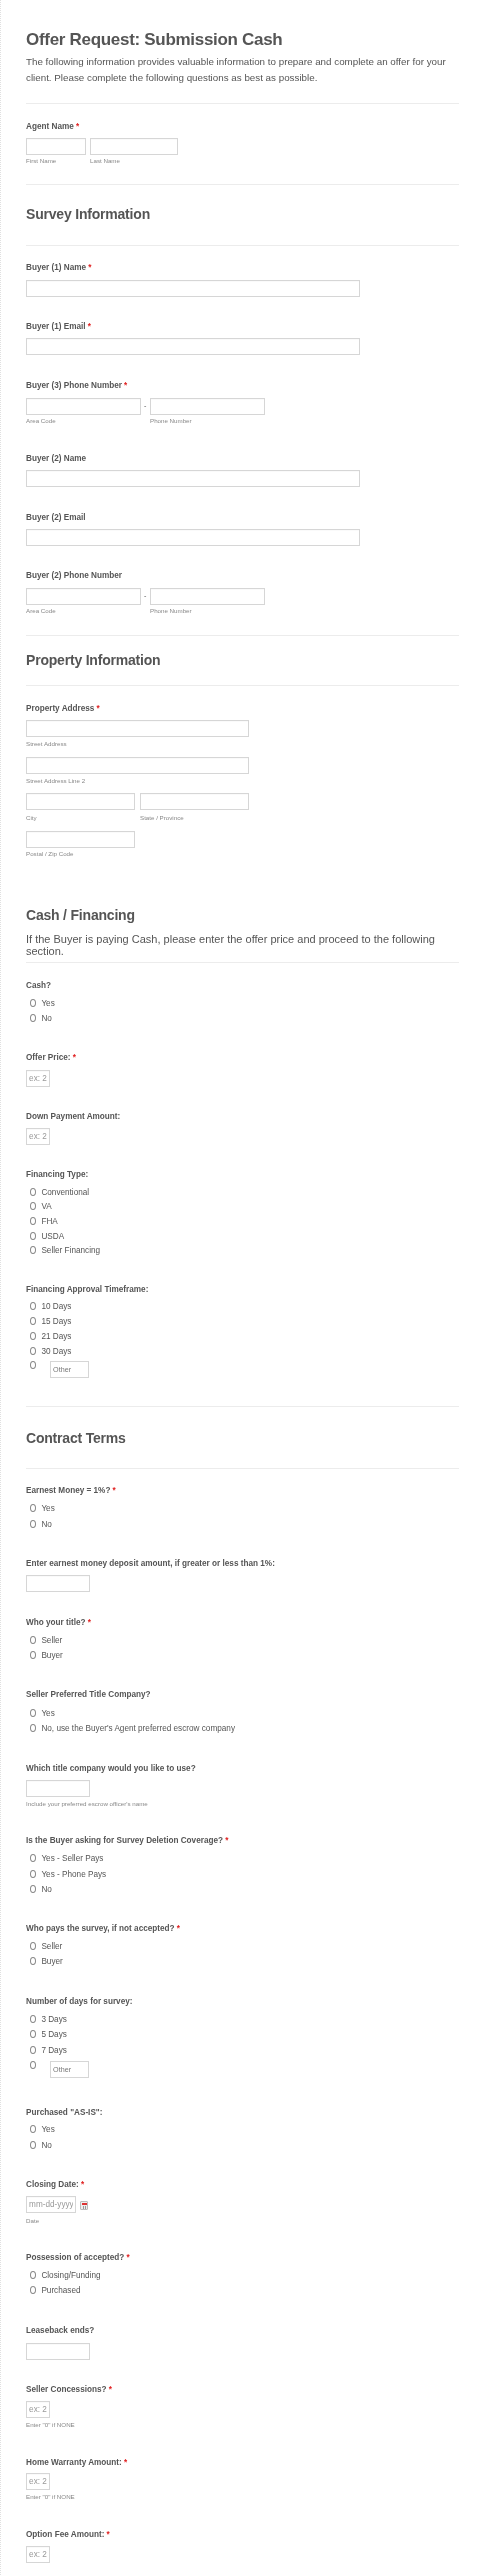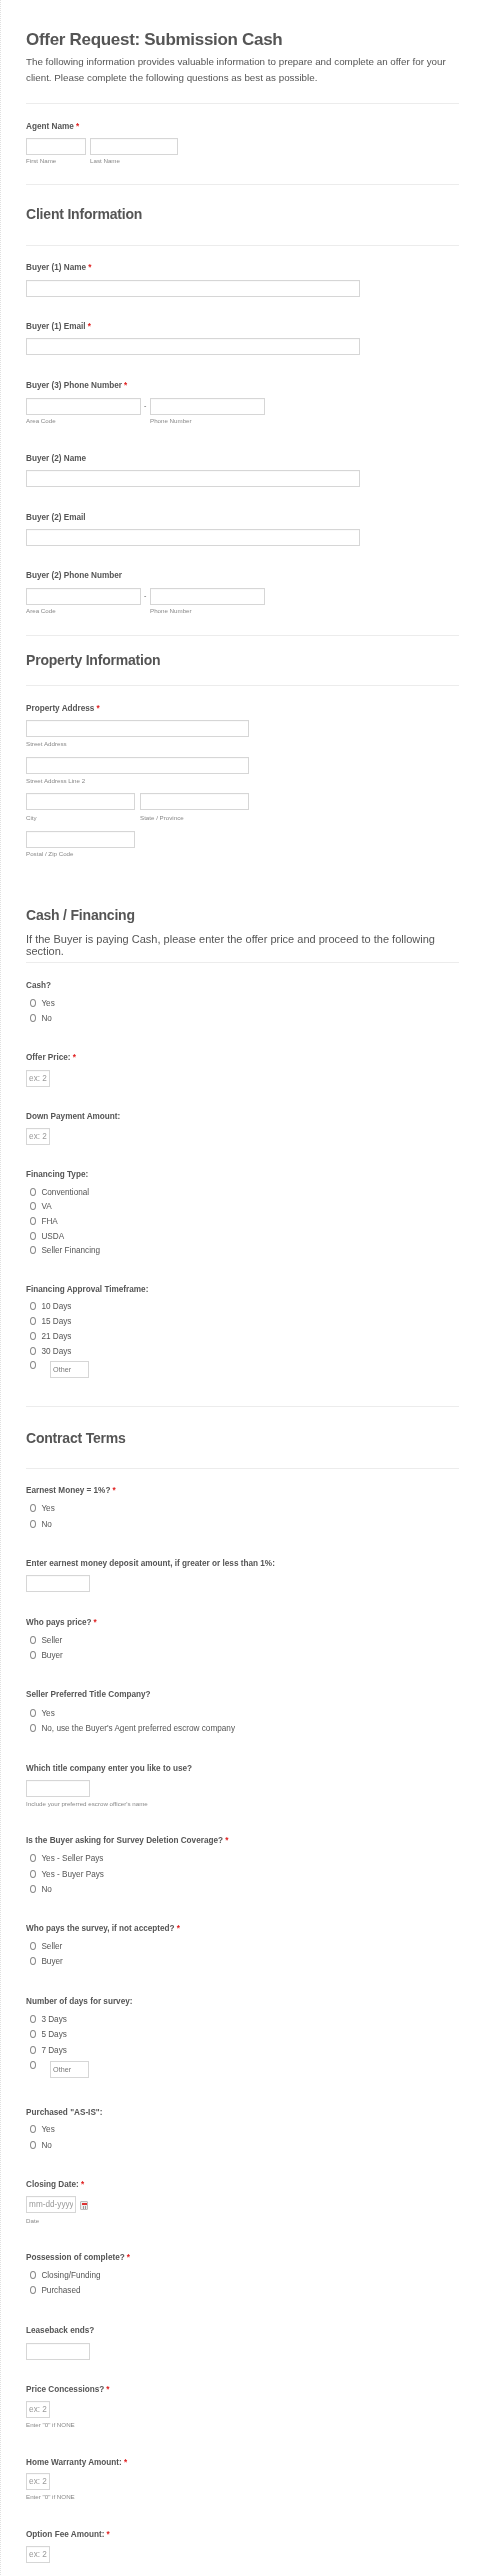--- a/index.html
+++ b/index.html
@@ -90,21 +90,21 @@
   <div class="form-desc">The following information provides valuable information to prepare and complete an offer for your client. Please complete the following questions as best as possible.</div>
   <div class="divider" style="top:103px"></div>
 
   <div class="q-label" style="top:122px"><span>Agent Name</span><span class="req">*</span></div>
   <input class="txt" style="left: 26px; top: 138px; width: 60px;">
   <input class="txt" style="left: 90px; top: 138px; width: 88px;">
   <div class="sub" style="left:26px;top:157px">First Name</div>
   <div class="sub" style="left:90px;top:157px">Last Name</div>
   <div class="divider" style="top:184px"></div>
 
-  <div class="section-heading" style="top:206px">Client Information</div>
+  <div class="section-heading" style="top:206px">Survey Information</div>
   <div class="divider" style="top:245px"></div>
 
   <div class="q-label" style="top:263px"><span>Buyer (1) Name</span><span class="req">*</span></div>
   <input class="txt" style="left: 26px; top: 280px; width: 334px;">
 
   <div class="q-label" style="top:322px"><span>Buyer (1) Email</span><span class="req">*</span></div>
   <input class="txt" style="left: 26px; top: 338px; width: 334px;">
 
   <div class="q-label" style="top:381px"><span>Buyer (3) Phone Number</span><span class="req">*</span></div>
   <input class="txt" style="left: 26px; top: 398px; width: 115px;">
@@ -213,52 +213,52 @@
       <span>Yes</span>
     </label>
   <label class="opt" style="top:1519px">
       <span class="radio"></span>
       <span>No</span>
     </label>
 
   <div class="q-label" style="top:1559px">Enter earnest money deposit amount, if greater or less than 1%:</div>
   <input class="txt" style="left: 26px; top: 1575px; width: 64px;">
 
-  <div class="q-label" style="top:1618px"><span>Who pays price?</span><span class="req">*</span></div>
+  <div class="q-label" style="top:1618px"><span>Who your title?</span><span class="req">*</span></div>
   <label class="opt" style="top:1635px">
       <span class="radio"></span>
       <span>Seller</span>
     </label>
   <label class="opt" style="top:1650px">
       <span class="radio"></span>
       <span>Buyer</span>
     </label>
 
   <div class="q-label" style="top:1690px">Seller Preferred Title Company?</div>
   <label class="opt" style="top:1708px">
       <span class="radio"></span>
       <span>Yes</span>
     </label>
   <label class="opt" style="top:1723px">
       <span class="radio"></span>
       <span>No, use the Buyer's Agent preferred escrow company</span>
     </label>
 
-  <div class="q-label" style="top:1764px">Which title company enter you like to use?</div>
+  <div class="q-label" style="top:1764px">Which title company would you like to use?</div>
   <input class="txt" style="left: 26px; top: 1780px; width: 64px;">
   <div class="sub" style="left:26px;top:1800px">Include your preferred escrow officer's name</div>
 
   <div class="q-label" style="top:1836px"><span>Is the Buyer asking for Survey Deletion Coverage?</span><span class="req">*</span></div>
   <label class="opt" style="top:1853px">
       <span class="radio"></span>
       <span>Yes - Seller Pays</span>
     </label>
   <label class="opt" style="top:1869px">
       <span class="radio"></span>
-      <span>Yes - Buyer Pays</span>
+      <span>Yes - Phone Pays</span>
     </label>
   <label class="opt" style="top:1884px">
       <span class="radio"></span>
       <span>No</span>
     </label>
 
   <div class="q-label" style="top:1924px"><span>Who pays the survey, if not accepted?</span><span class="req">*</span></div>
   <label class="opt" style="top:1941px">
       <span class="radio"></span>
       <span>Seller</span>
@@ -292,34 +292,34 @@
   <label class="opt" style="top:2140px">
       <span class="radio"></span>
       <span>No</span>
     </label>
 
   <div class="q-label" style="top:2180px"><span>Closing Date:</span><span class="req">*</span></div>
   <input class="txt" style="left: 26px; top: 2196px; width: 50px;" placeholder="mm-dd-yyyy">
   <span class="cal-icon" style="left:80px;top:2201px"></span>
   <div class="sub" style="left:26px;top:2217px">Date</div>
 
-  <div class="q-label" style="top:2253px"><span>Possession of complete?</span><span class="req">*</span></div>
+  <div class="q-label" style="top:2253px"><span>Possession of accepted?</span><span class="req">*</span></div>
   <label class="opt" style="top:2270px">
       <span class="radio"></span>
       <span>Closing/Funding</span>
     </label>
   <label class="opt" style="top:2285px">
       <span class="radio"></span>
       <span>Purchased</span>
     </label>
 
   <div class="q-label" style="top:2326px">Leaseback ends?</div>
   <input class="txt" style="left: 26px; top: 2343px; width: 64px;">
 
-  <div class="q-label" style="top:2385px"><span>Price Concessions?</span><span class="req">*</span></div>
+  <div class="q-label" style="top:2385px"><span>Seller Concessions?</span><span class="req">*</span></div>
   <input class="txt num" style="left: 26px; top: 2401px;" placeholder="ex: 23">
   <div class="sub" style="left:26px;top:2421px">Enter "0" if NONE</div>
 
   <div class="q-label" style="top:2458px"><span>Home Warranty Amount:</span><span class="req">*</span></div>
   <input class="txt num" style="left: 26px; top: 2473px;" placeholder="ex: 23">
   <div class="sub" style="left:26px;top:2493px">Enter "0" if NONE</div>
 
   <div class="q-label" style="top:2530px"><span>Option Fee Amount:</span><span class="req">*</span></div>
   <input class="txt num" style="left: 26px; top: 2546px;" placeholder="ex: 23">
 

